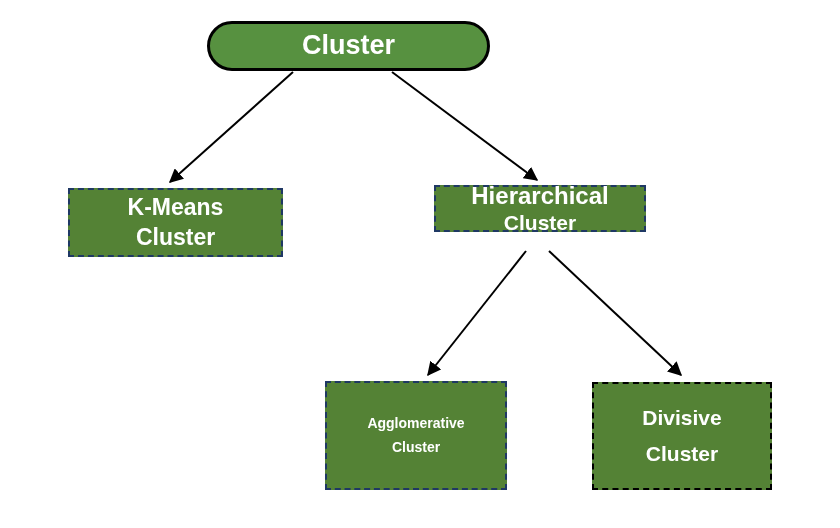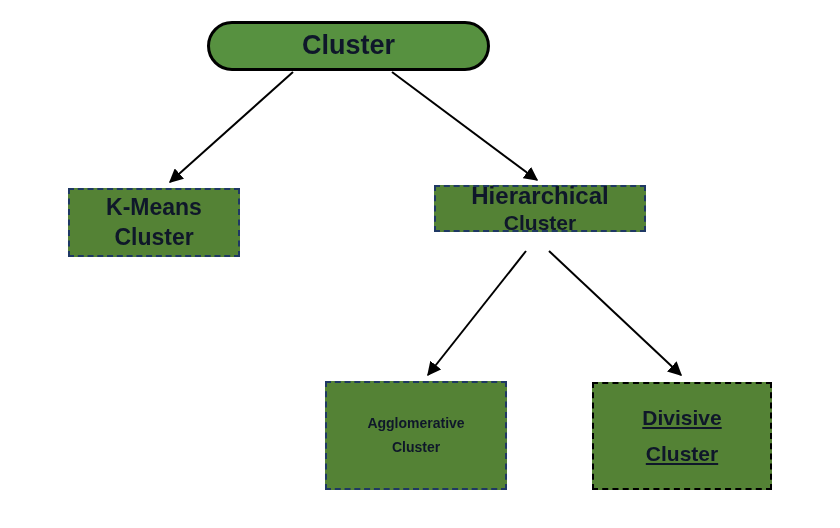--- a/index.html
+++ b/index.html
@@ -20,21 +20,21 @@
     left: 0;
     top: 0;
     width: 840px;
     height: 528px;
     pointer-events: none;
   }
   .node {
     position: absolute;
     box-sizing: border-box;
     background: #548235;
-    color: #0f172a;
+    color: #ffffff;
     font-weight: bold;
     display: flex;
     flex-direction: column;
     align-items: center;
     justify-content: center;
     text-align: center;
     line-height: 1.3;
   }
   .node-root {
     left: 207px;
@@ -44,26 +44,25 @@
     border: 3px solid #000000;
     border-radius: 25px;
     font-size: 27px;
     background: #579140;
   }
   .node-dashed-blue {
     border: 2px dashed #1f3864;
   }
   .node-dashed-black {
     border: 2px dashed #000000;
-    text-decoration: underline;
   }
   .node-kmeans {
     left: 68px;
     top: 188px;
-    width: 172px;
+    width: 215px;
     height: 69px;
     font-size: 23px;
   }
   .node-hier {
     left: 434px;
     top: 185px;
     width: 212px;
     height: 47px;
     font-size: 24px;
     line-height: 1.2;

